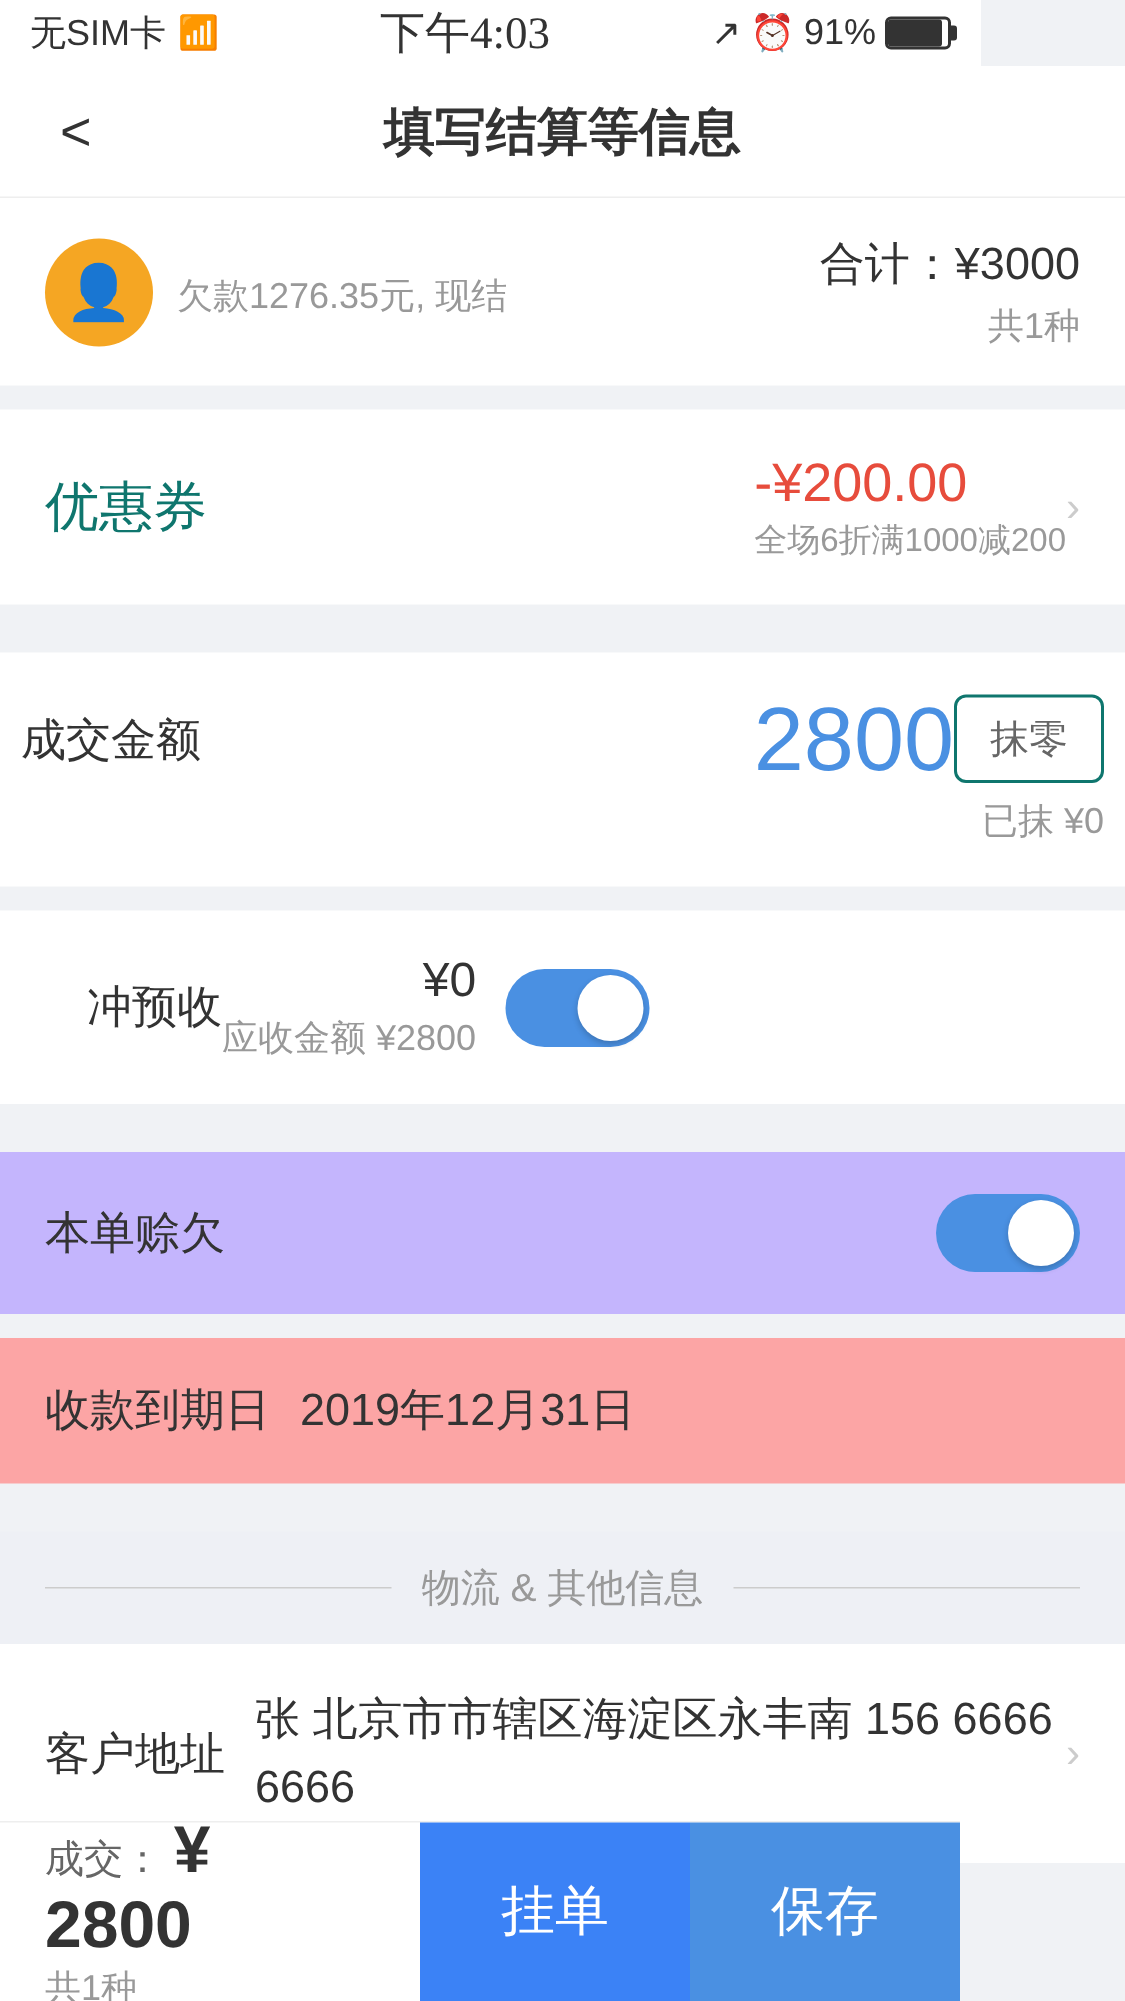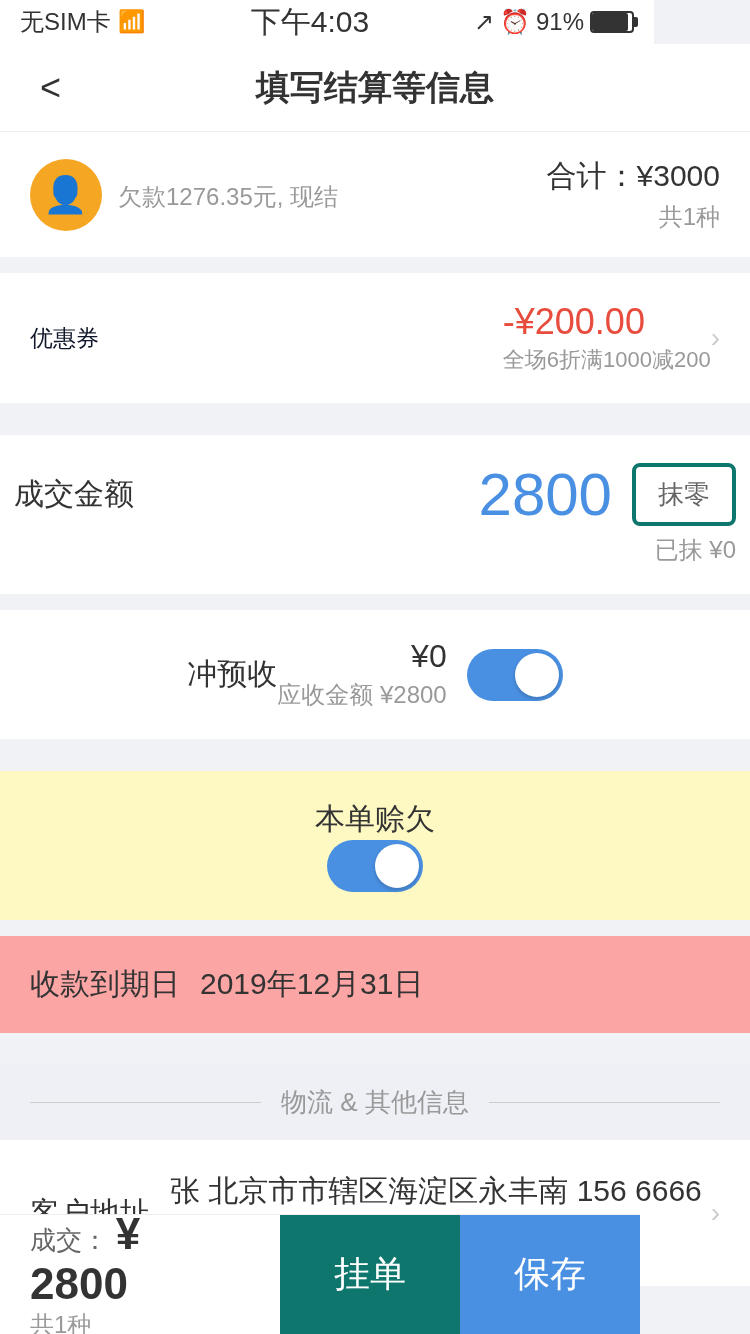--- a/index.html
+++ b/index.html
@@ -20,21 +20,21 @@
       height: 44px;
       background: #fff;
       display: flex;
       align-items: center;
       justify-content: space-between;
       padding: 0 20px;
       font-size: 24px;
       color: #333;
     }
     .status-left { display: flex; align-items: center; gap: 8px; }
-    .status-center { font-size: 30px; font-weight: 500; }
+    .status-center { font-size: 30px; font-weight: 500; font-family: Liberation Serif, serif; }
     .status-right { display: flex; align-items: center; gap: 6px; font-size: 24px; }
     .battery-icon {
       width: 44px; height: 22px; border: 2px solid #333; border-radius: 4px;
       position: relative; display: inline-flex; align-items: center;
     }
     .battery-icon::after {
       content: ''; position: absolute; right: -6px; top: 50%; transform: translateY(-50%);
       width: 4px; height: 10px; background: #333; border-radius: 0 2px 2px 0;
     }
     .battery-fill {
@@ -119,22 +119,22 @@
     
     .coupon-row {
       background: #fff;
       padding: 28px 30px;
       display: flex;
       align-items: center;
       justify-content: space-between;
       margin-bottom: 16px;
     }
     .coupon-label {
-      font-size: 23px;
-      color: #0f172a;
+      font-size: 36px;
+      color: #0f766e;
     }
     .coupon-right {
       display: flex;
       align-items: center;
     }
     .coupon-amount {
       font-size: 36px;
       color: #e74c3c;
       font-weight: 500;
     }
@@ -159,31 +159,30 @@
       display: flex;
       align-items: center;
       justify-content: space-between;
     }
     .deal-label {
       font-size: 30px;
       color: #333;
     }
     .deal-right {
       display: flex;
-      align-items: center;
-      gap: 20px;
+      align-items: flex-start;
     }
     .deal-amount {
       font-size: 60px;
       color: #4a90e2;
       font-weight: 500;
       line-height: 1;
     }
     .round-btn {
-      border: 4px solid #0f766e;
+      border: 2px solid #0f766e;
       border-radius: 8px;
       padding: 10px 22px;
       font-size: 26px;
       color: #666;
       cursor: pointer;
       background: #fff;
     }
     .deal-sub {
       font-size: 24px;
       color: #999;
@@ -193,21 +192,22 @@
 
     
     .prepay-section {
       background: #fff;
       padding: 28px 30px;
       margin-bottom: 16px;
     }
     .prepay-row {
       display: flex;
       align-items: center;
-      justify-content: center;
+      justify-content: flex-start;
+      margin-left: 28px;
     }
     .prepay-label {
       font-size: 30px;
       color: #333;
     }
     .prepay-right {
       display: flex;
       align-items: center;
       gap: 20px;
     }
@@ -240,27 +240,26 @@
       border-radius: 50%;
       background: #fff;
       position: absolute;
       top: 4px;
       right: 4px;
       box-shadow: 0 2px 4px rgba(0,0,0,0.2);
     }
 
     
     .debt-section {
-      background: #fef9c3;
+      background: #c4b5fd;
       padding: 28px 30px;
       display: flex;
       align-items: center;
       justify-content: space-between;
       margin-bottom: 16px;
-      flex-direction: column;
     }
     .debt-label {
       font-size: 30px;
       color: #333;
     }
 
     
     .duedate-section {
       background: #fca5a5;
       padding: 28px 30px;
@@ -351,21 +350,21 @@
       font-weight: 600;
       color: #333;
     }
     .bottom-count {
       font-size: 24px;
       color: #999;
     }
     .btn-hold {
       width: 180px;
       height: 120px;
-      background: #0f766e;
+      background: #3b82f6;
       display: flex;
       align-items: center;
       justify-content: center;
       font-size: 36px;
       color: #fff;
       cursor: pointer;
       font-weight: 500;
     }
     .btn-save {
       width: 180px;

